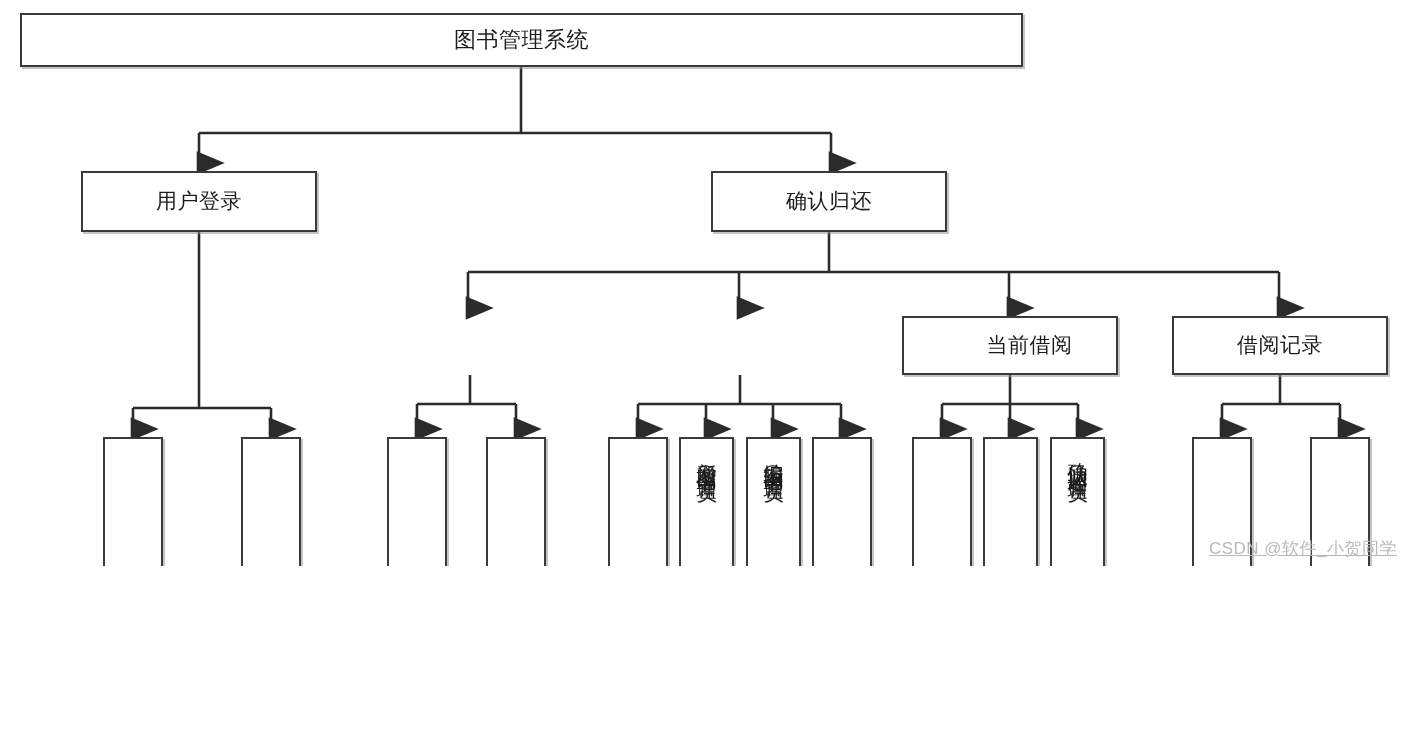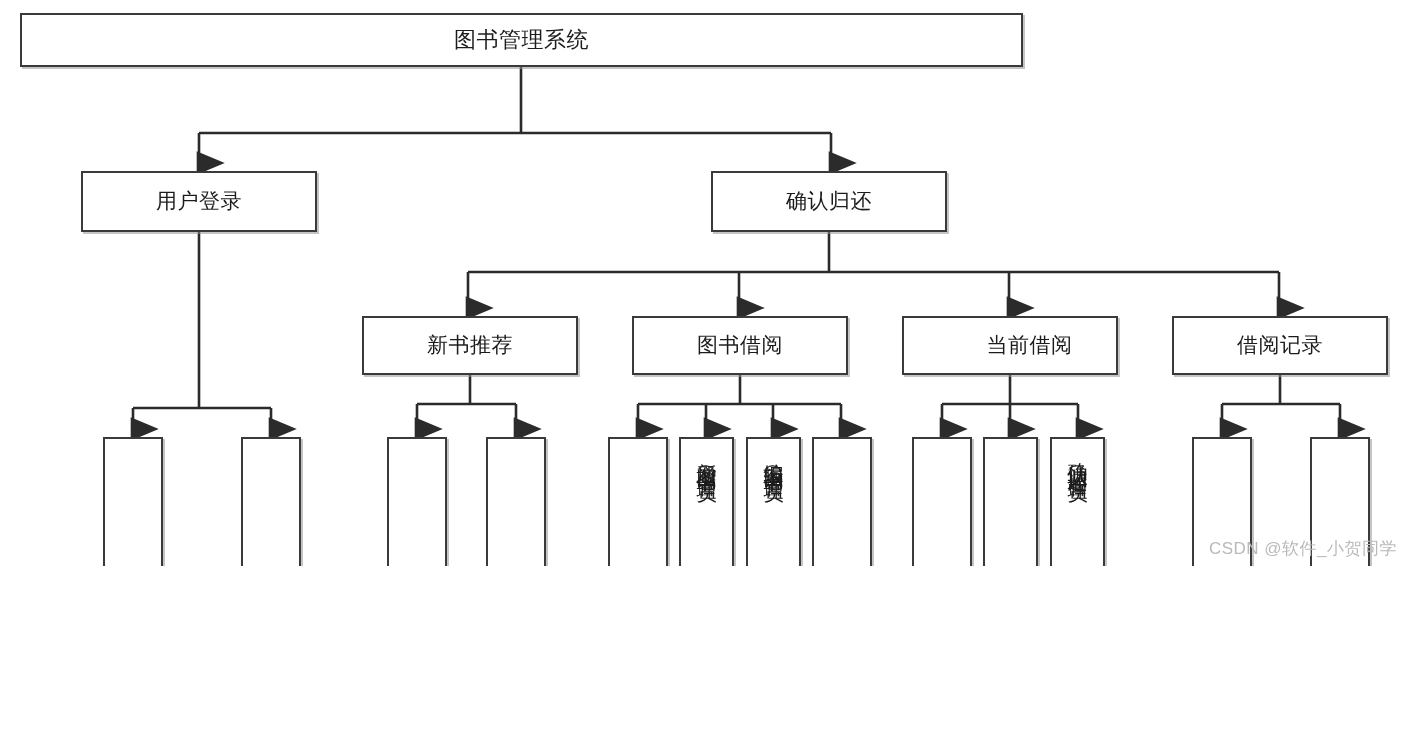--- a/index.html
+++ b/index.html
@@ -76,20 +76,21 @@
   #watermark {
     position: absolute;
     right: 8px;
     bottom: 6px;
     font-size: 17px;
     color: #b9b9b9;
     letter-spacing: 0.5px;
     z-index: 5;
     user-select: none;
     white-space: nowrap;
+    text-decoration: underline;
   }
 </style>
 </head>
 <body>
 
 <div id="canvas">
 
   <svg id="connectors" viewBox="0 0 1405 747" width="1405" height="747">
     <defs>
       <marker id="arrow" viewBox="0 0 10 12" refX="5" refY="11" markerWidth="9" markerHeight="11" orient="auto-start-reverse">
@@ -147,27 +148,21 @@
   </div>
 
   <div class="node horiz" style="left:81px; top:171px; width:236px; height:61px;">
     <span class="node-label">用户登录</span>
   </div>
 
   <div class="node horiz" style="left:711px; top:171px; width:236px; height:61px;">
     <span class="node-label">确认归还</span>
   </div>
 
-  <div class="node horiz" style="left:362px; top:316px; width:216px; height:59px;">
-    <span class="node-label">新书推荐</span>
-  </div>
-
-  <div class="node horiz" style="left:632px; top:316px; width:216px; height:59px;">
-    <span class="node-label">图书借阅</span>
-  </div>
+
 
   <div class="node horiz" style="left:902px; top:316px; width:216px; height:59px;padding-left:39px;">
     <span class="node-label">当前借阅</span>
   </div>
 
   <div class="node horiz" style="left:1172px; top:316px; width:216px; height:59px;align-items:center;">
     <span class="node-label">借阅记录</span>
   </div>
 
   <div class="node vert short" style="left:103px; top:437px; width:60px; height:298px;">

